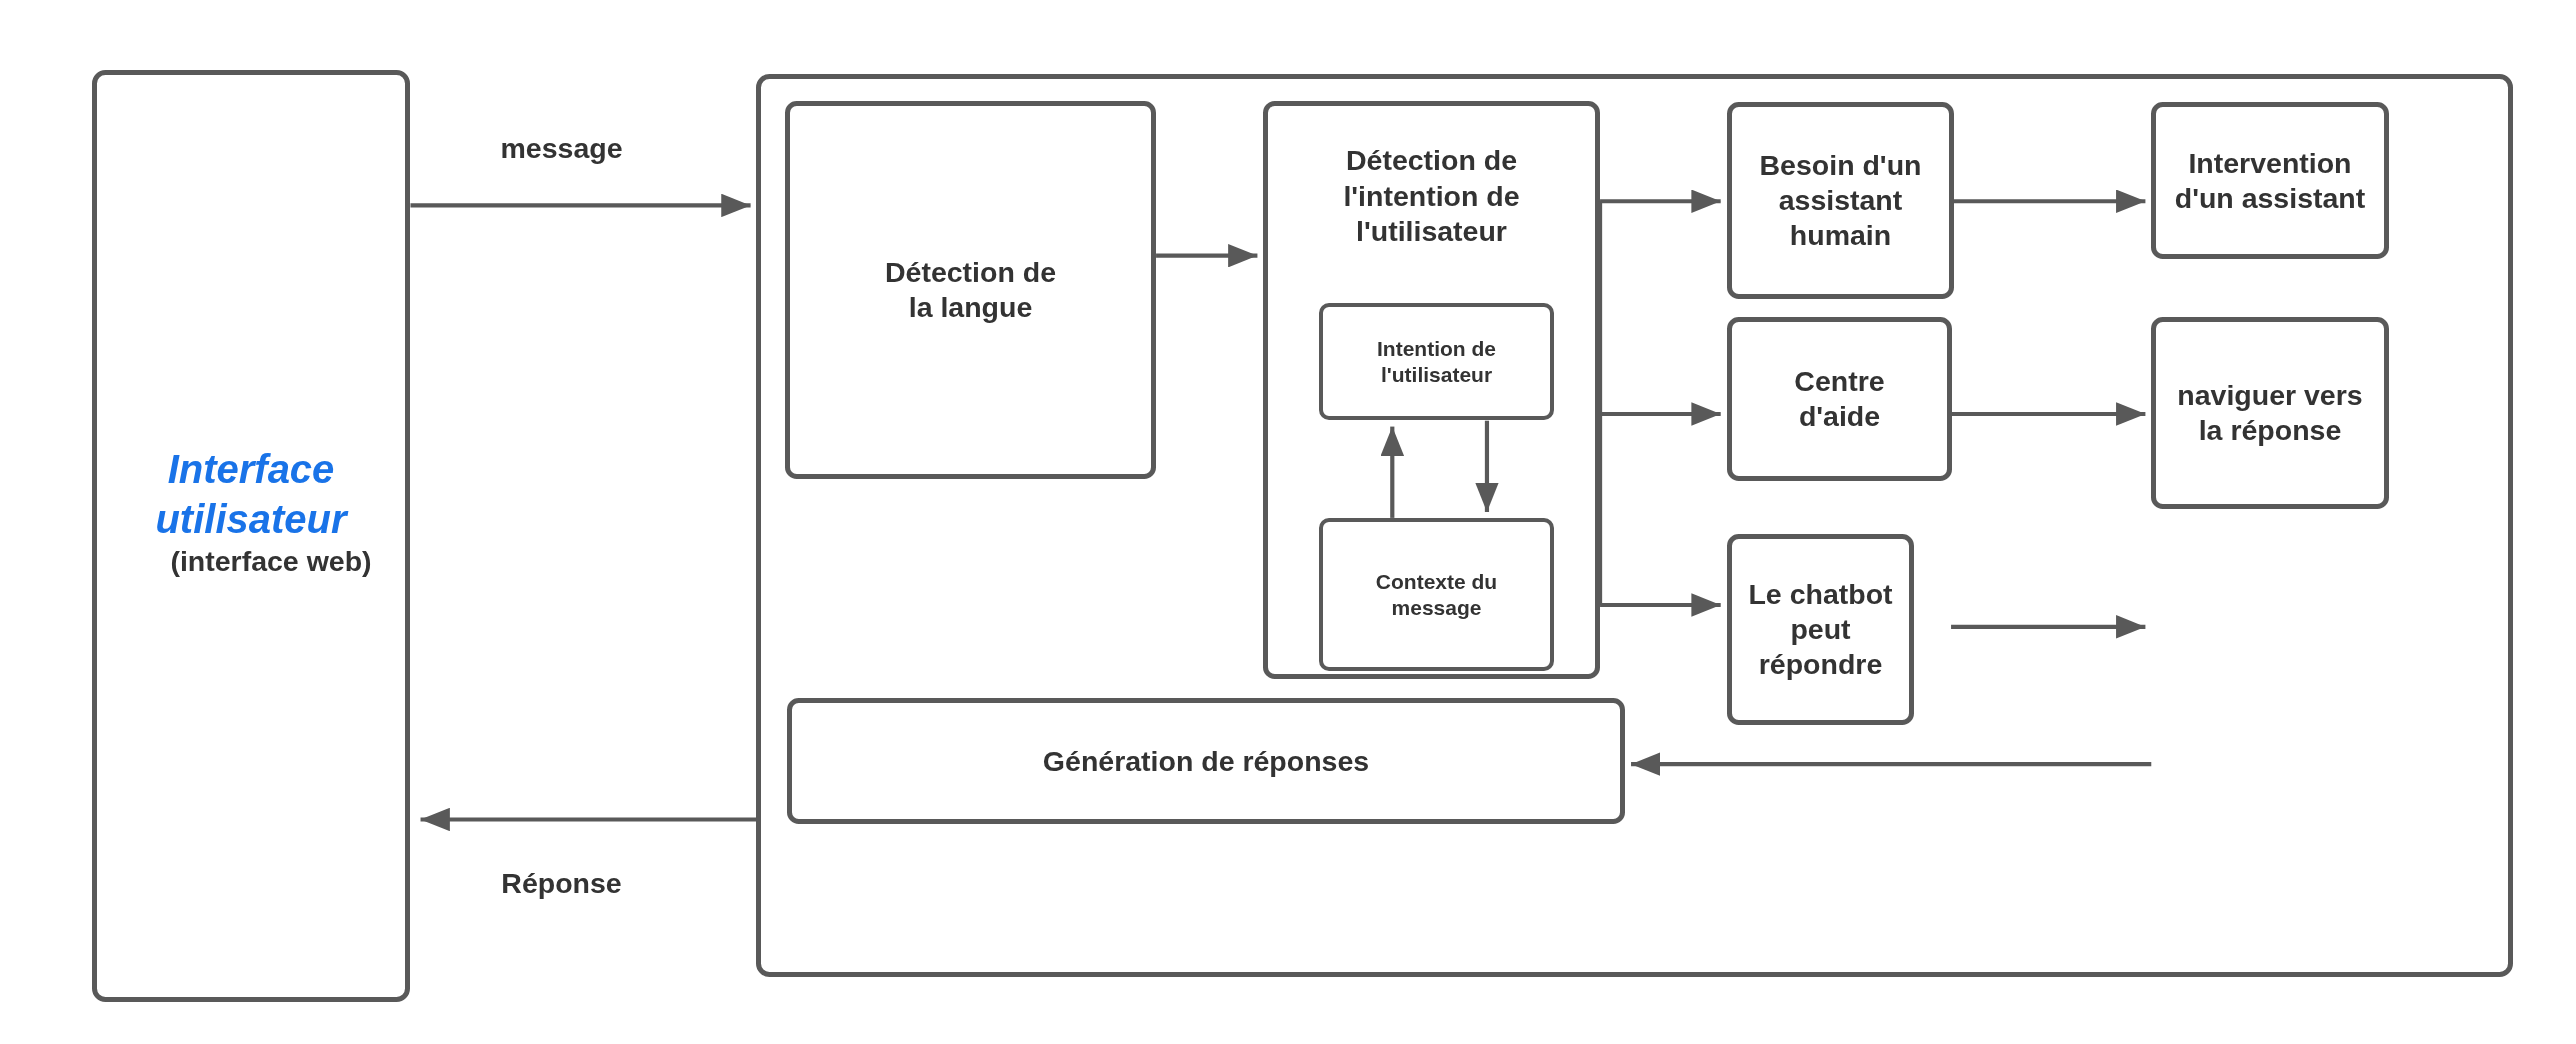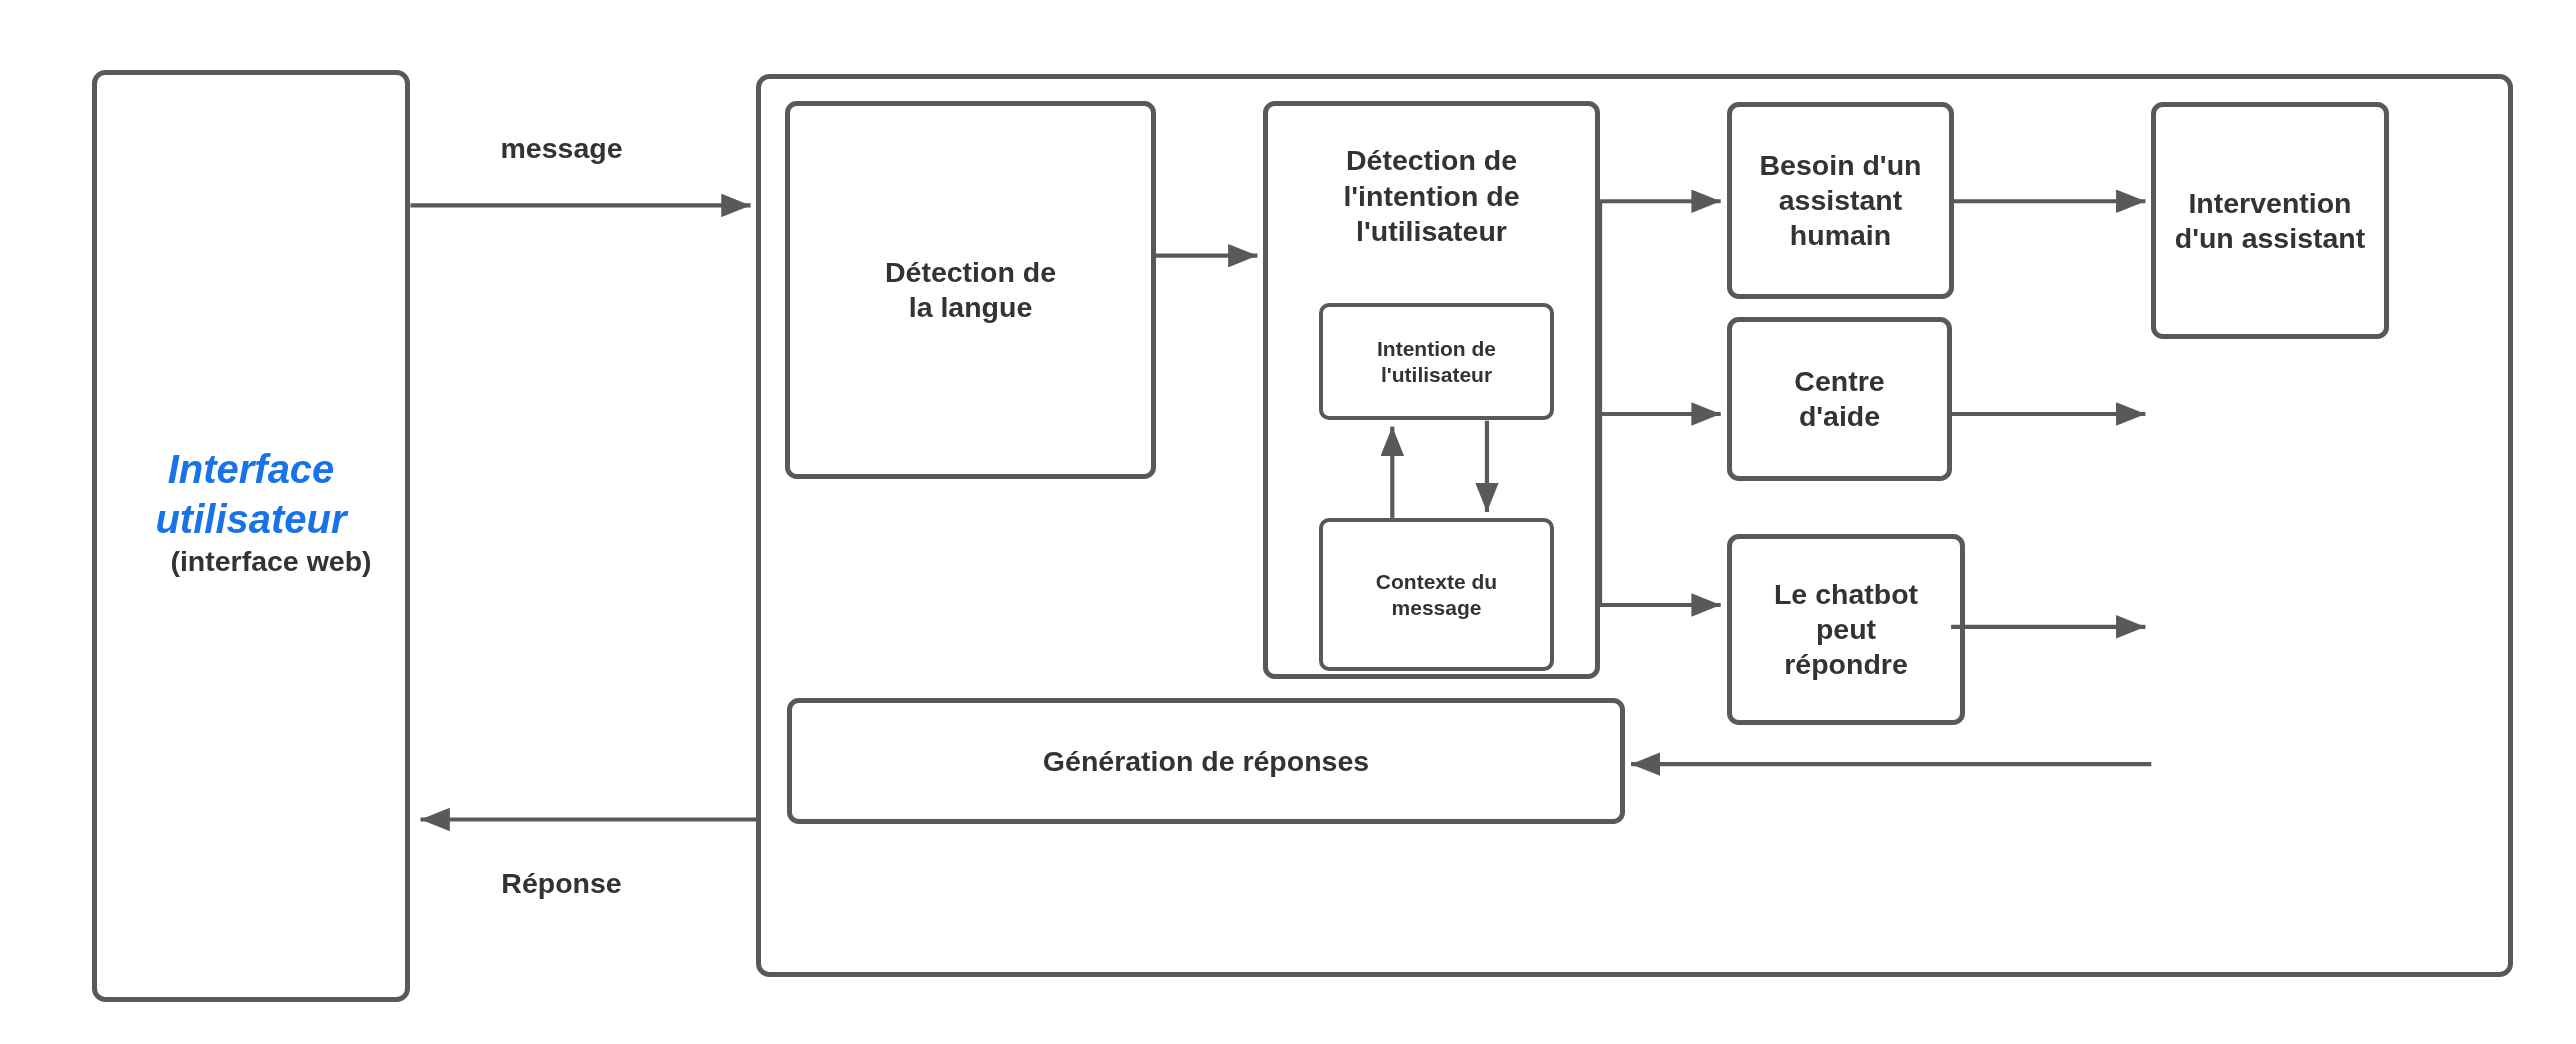--- a/index.html
+++ b/index.html
@@ -29,24 +29,24 @@
   .container{border-radius:13.4px;background:#ffffff;}
   
   .b-interface{left:92px;top:70px;width:318px;height:932px;flex-direction:column;}
   .b-chatbot{left:756px;top:74px;width:1757px;height:903px;}
   .b-langue{left:785px;top:101px;width:371px;height:378px;}
   .b-intention{left:1263px;top:101px;width:337px;height:578px;align-items:flex-start;}
   .b-intention .title{width:100%;padding-top:37px;font-size:28.5px;font-weight:bold;color:#333;white-space:pre-line;text-align:center;line-height:1.25;}
   .b-inner1{left:1319px;top:303px;width:235px;height:117px;border-width:4.2px;border-radius:10px;font-size:21px;}
   .b-inner2{left:1319px;top:518px;width:235px;height:153px;border-width:4.2px;border-radius:10px;font-size:21px;}
   .b-besoin{left:1727px;top:102px;width:227px;height:197px;}
-  .b-intervention{left:2151px;top:102px;width:238px;height:237px;}
+  .b-intervention{left:2151px;top:102px;width:238px;height:157px;}
   .b-centre{left:1727px;top:317px;width:225px;height:164px;}
   .b-naviguer{left:2151px;top:317px;width:238px;height:192px;}
-  .b-peut{left:1727px;top:534px;width:238px;height:191px;}
+  .b-peut{left:1727px;top:534px;width:187px;height:191px;}
   .b-base{left:2151px;top:534px;width:238px;height:288px;}
   .b-generation{left:787px;top:698px;width:838px;height:126px;}
   .interface-title{
     color:#1973e8;font-size:40px;font-weight:bold;font-style:italic;
     white-space:pre-line;text-align:center;line-height:1.25;transform:translateY(-25px);
   }
   .interface-sub{
     color:#333;font-size:28.5px;font-weight:bold;text-align:center;transform:translateY(-25px);margin-left:40px;
   }
   .edge-label{
@@ -86,20 +86,22 @@
   <div class="box b-inner2">Contexte du
 message</div>
 
   <div class="box node b-besoin">Besoin d'un
 assistant
 humain</div>
   <div class="box node b-intervention">Intervention
 d'un assistant</div>
   <div class="box node b-centre">Centre
 d'aide</div>
+  <div class="box node b-naviguer">naviguer vers
+la réponse</div>
   <div class="box node b-peut">Le chatbot
 peut
 répondre</div>
   <div class="box node b-generation">Génération de réponses</div>
 
   <div class="edge-label lbl-message">message</div>
   <div class="edge-label lbl-reponse">Réponse</div>
 
   <svg class="connectors" width="2576" height="1045" viewBox="0 0 3075 1247">
     <defs>

